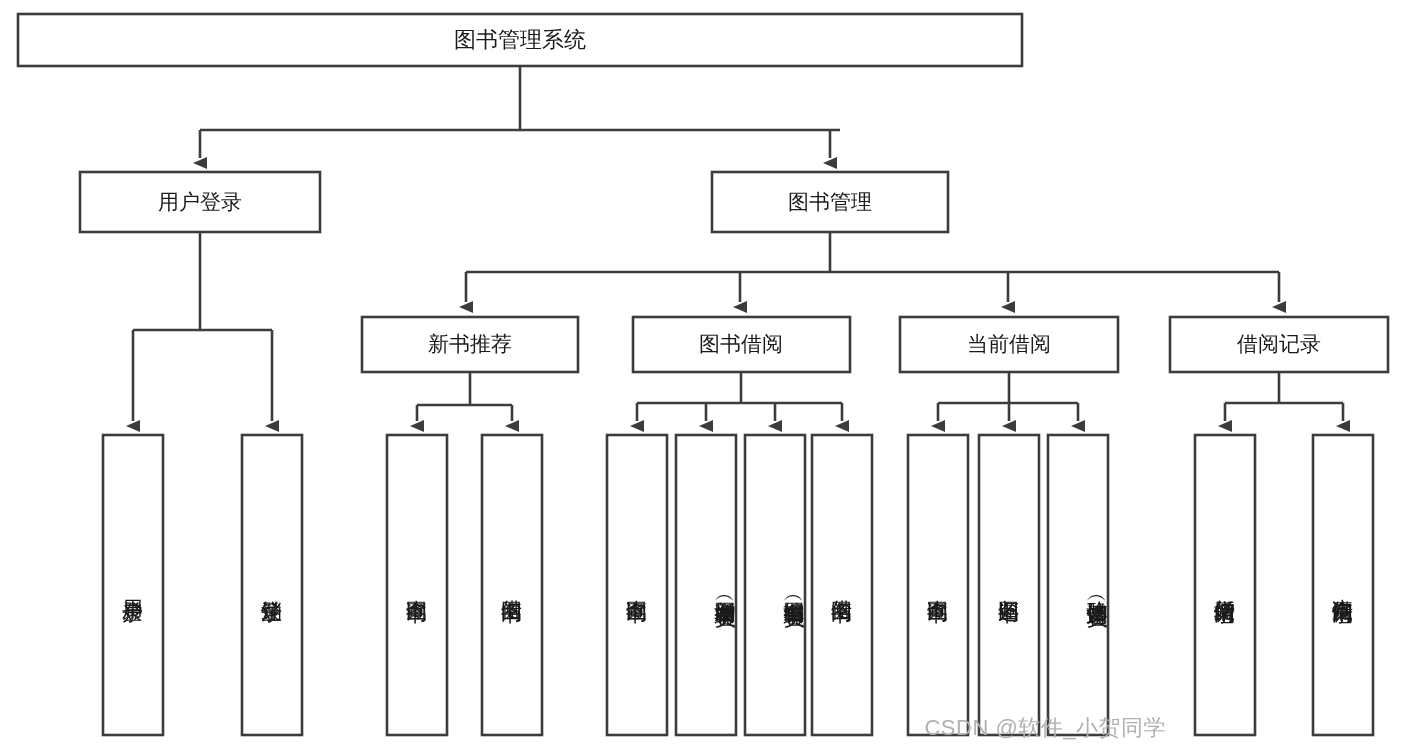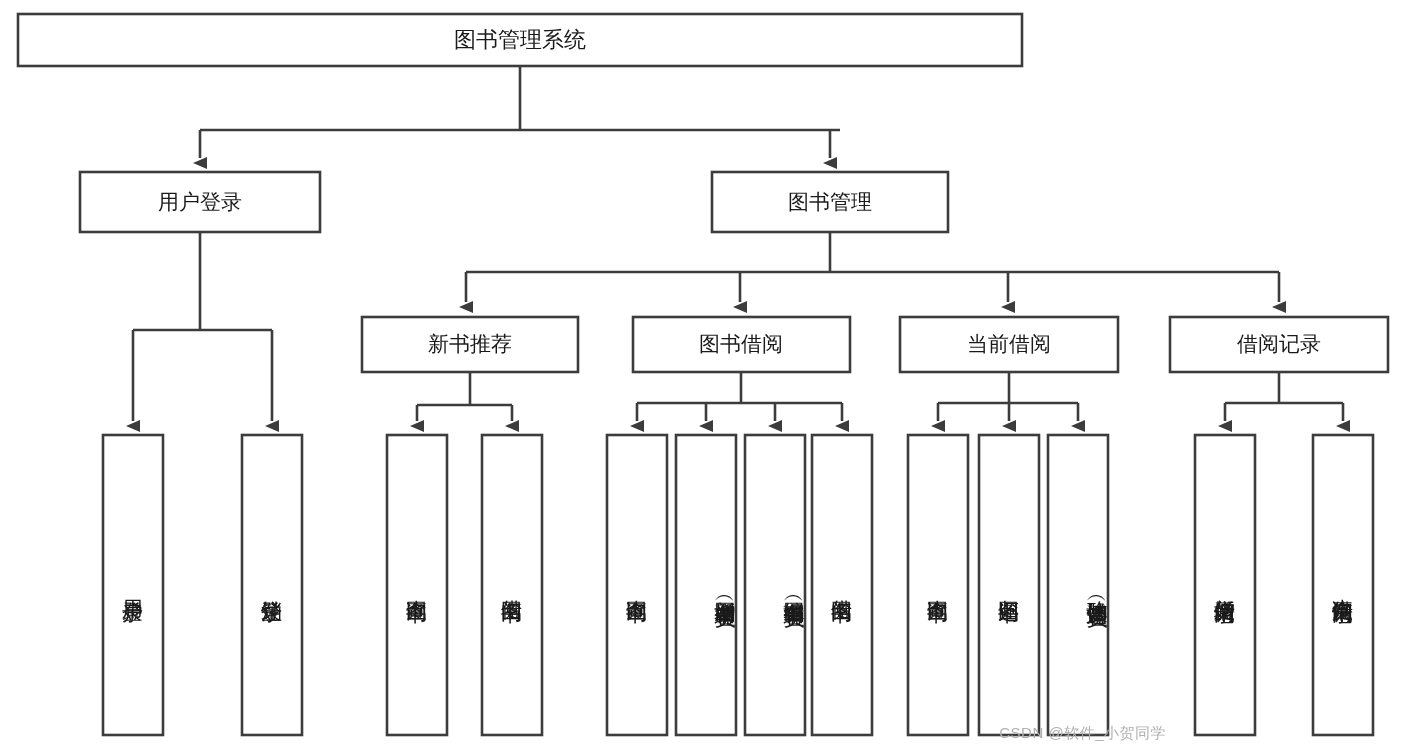--- a/index.html
+++ b/index.html
@@ -66,21 +66,21 @@
     justify-content: center;
     text-align: center;
     white-space: nowrap;
     pointer-events: none;
   }
   #watermark {
     position: absolute;
     right: 8px;
     bottom: 4px;
     font-family: "Liberation Sans", "DejaVu Sans", sans-serif;
-    font-size: 15px;
+    font-size: 22px;
     color: #b0b0b0;
     letter-spacing: 0.5px;
     white-space: nowrap;
   }
 </style>
 </head>
 <body>
 
 <div id="diagram-root">
 

